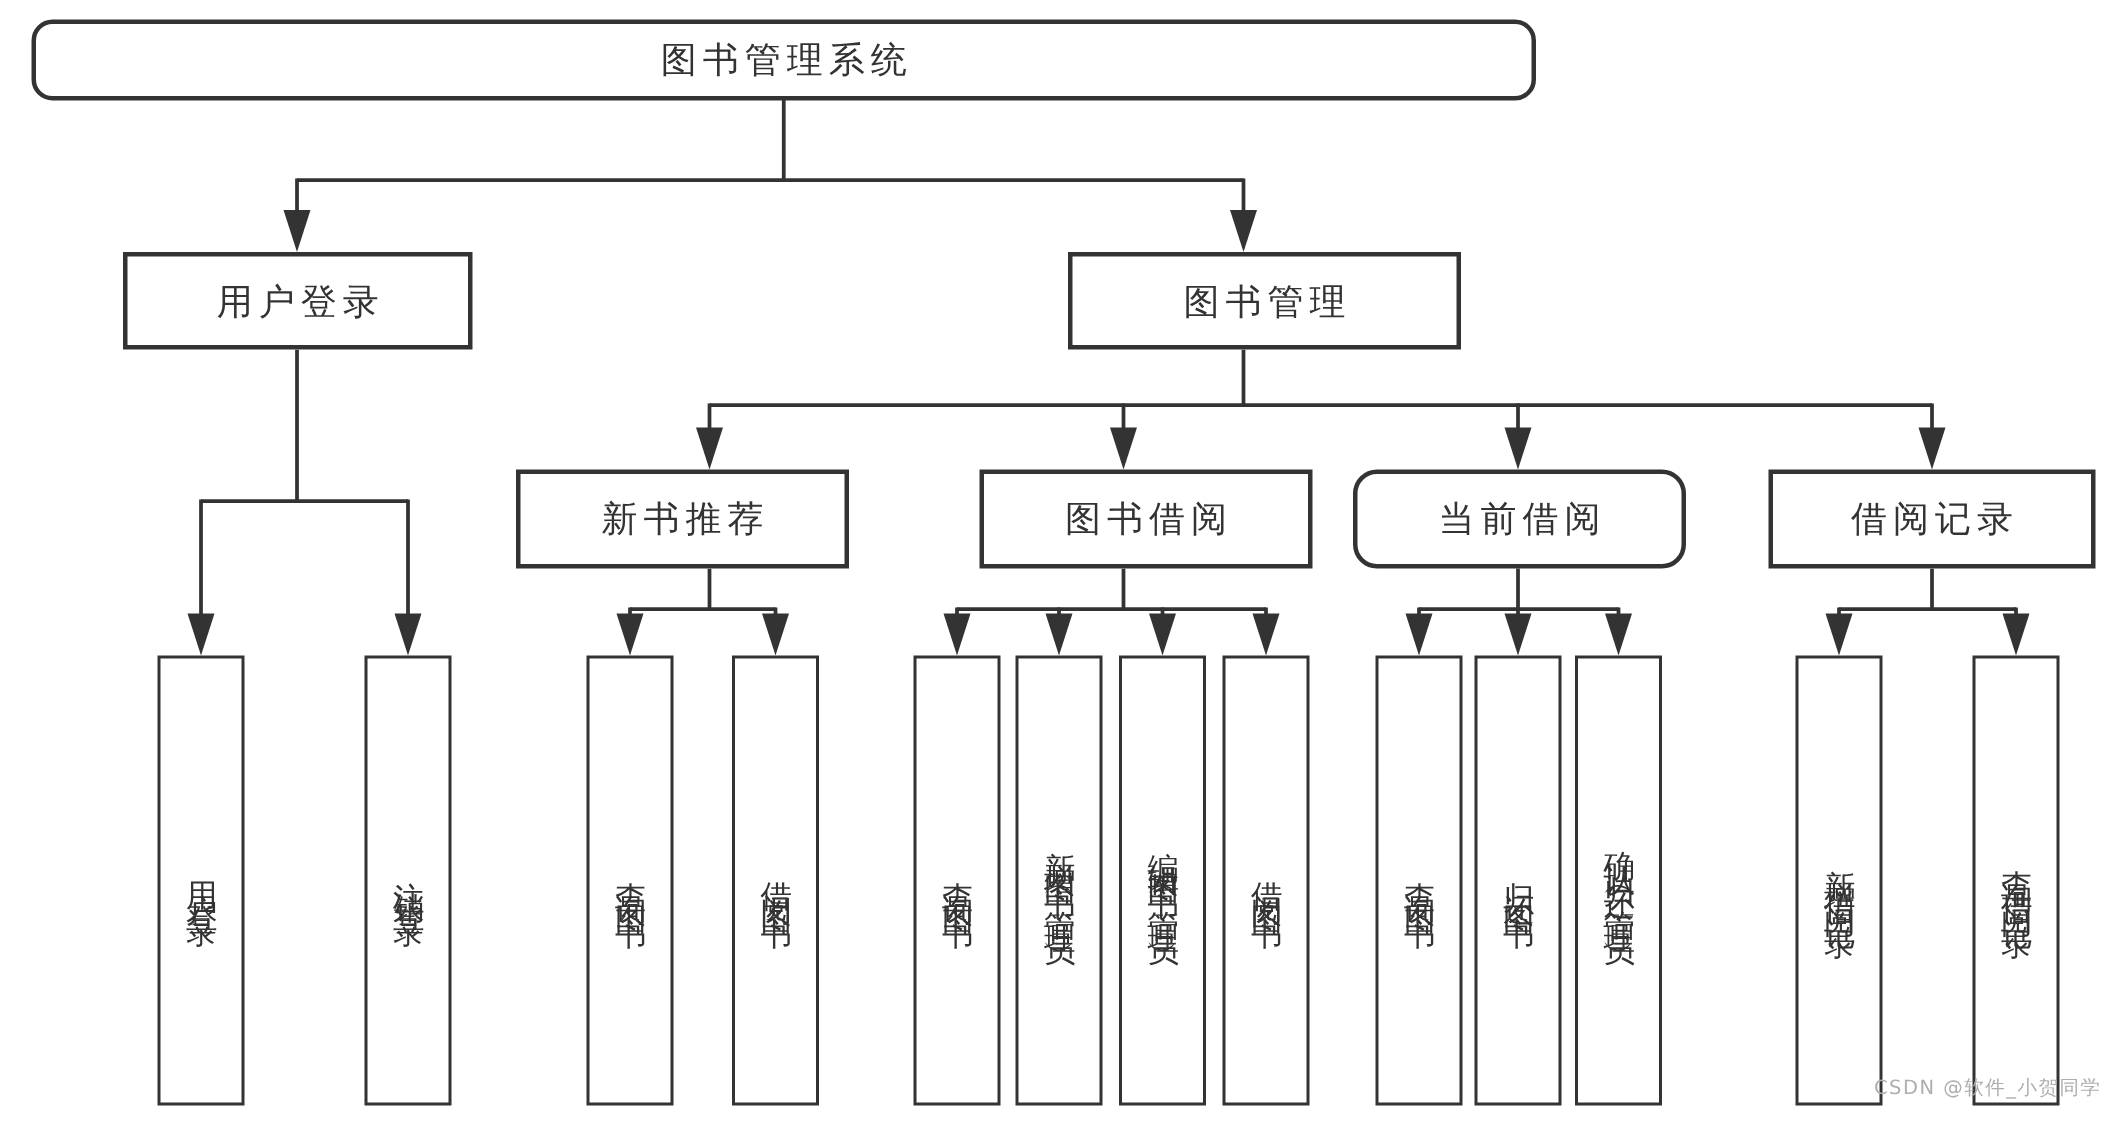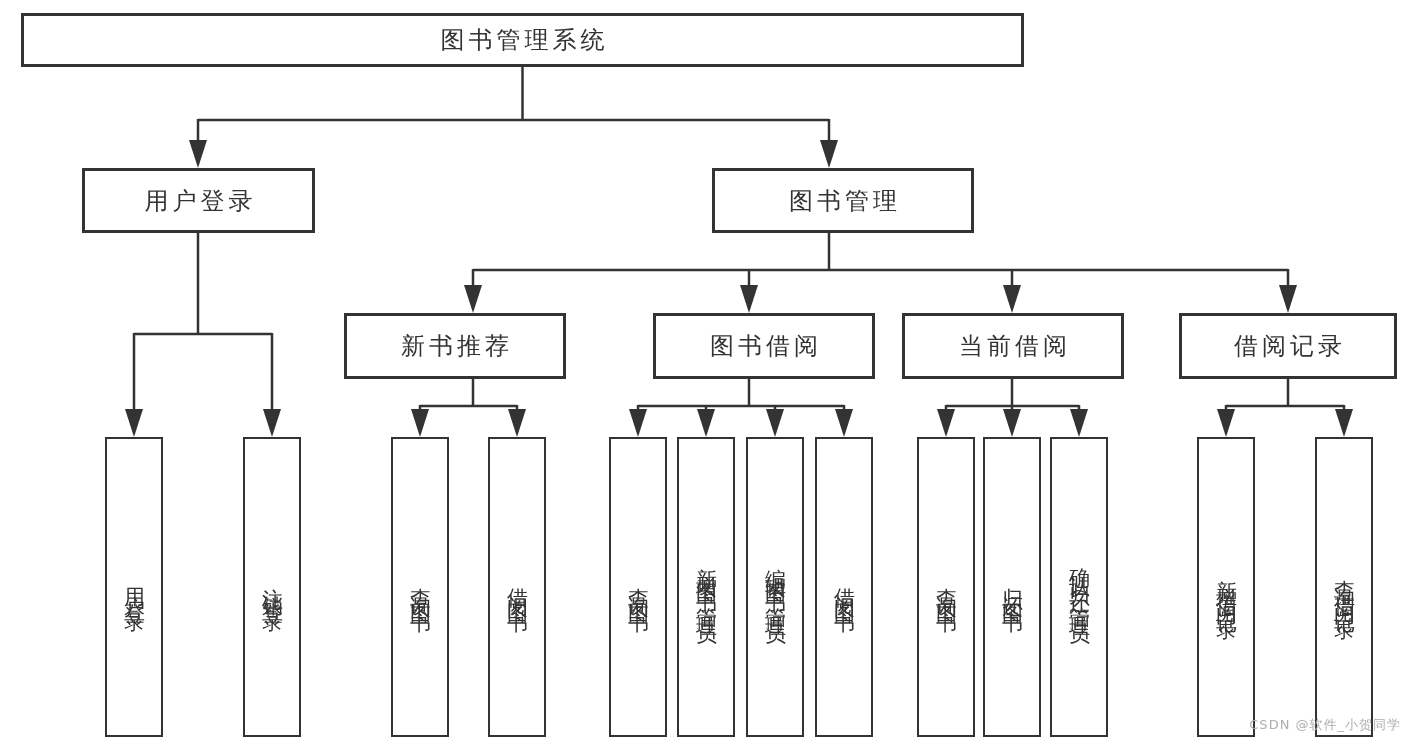--- a/index.html
+++ b/index.html
@@ -12,25 +12,25 @@
     position:absolute;box-sizing:border-box;background:#fff;border:3px solid #333;
     display:flex;align-items:center;justify-content:center;
     font-size:24px;letter-spacing:4px;text-indent:4px;white-space:nowrap;z-index:2;
   }
   .vbox{
     border-width:2px;
     writing-mode:vertical-rl;text-orientation:mixed;
     font-size:21px;letter-spacing:8px;text-indent:0;line-height:1.1;
     width:58px;height:300px;top:437px;white-space:normal;
   }
-  .lvl1{left:21px;top:13px;width:1003px;height:54px;}
+  .lvl1{left:21px;top:13px;width:1003px;height:54px;border-radius:14px;}
   .lvl2a{left:82px;top:168px;width:233px;height:65px;}
   .lvl2b{left:712px;top:168px;width:262px;height:65px;}
   .lvl3{top:313px;width:222px;height:66px;}
-  .m1{left:344px;} .m2{left:653px;} .m3{left:902px;} .m4{left:1179px;width:218px;}
+  .m1{left:344px;} .m2{left:653px;} .m3{left:902px;border-radius:16px;} .m4{left:1179px;width:218px;}
   .watermark{
     position:absolute;top:716px;right:4px;z-index:5;
     font-size:13px;letter-spacing:1px;color:#aeaeae;white-space:nowrap;
   }
 </style>
 </head>
 <body>
 
 <div class="canvas">
 

